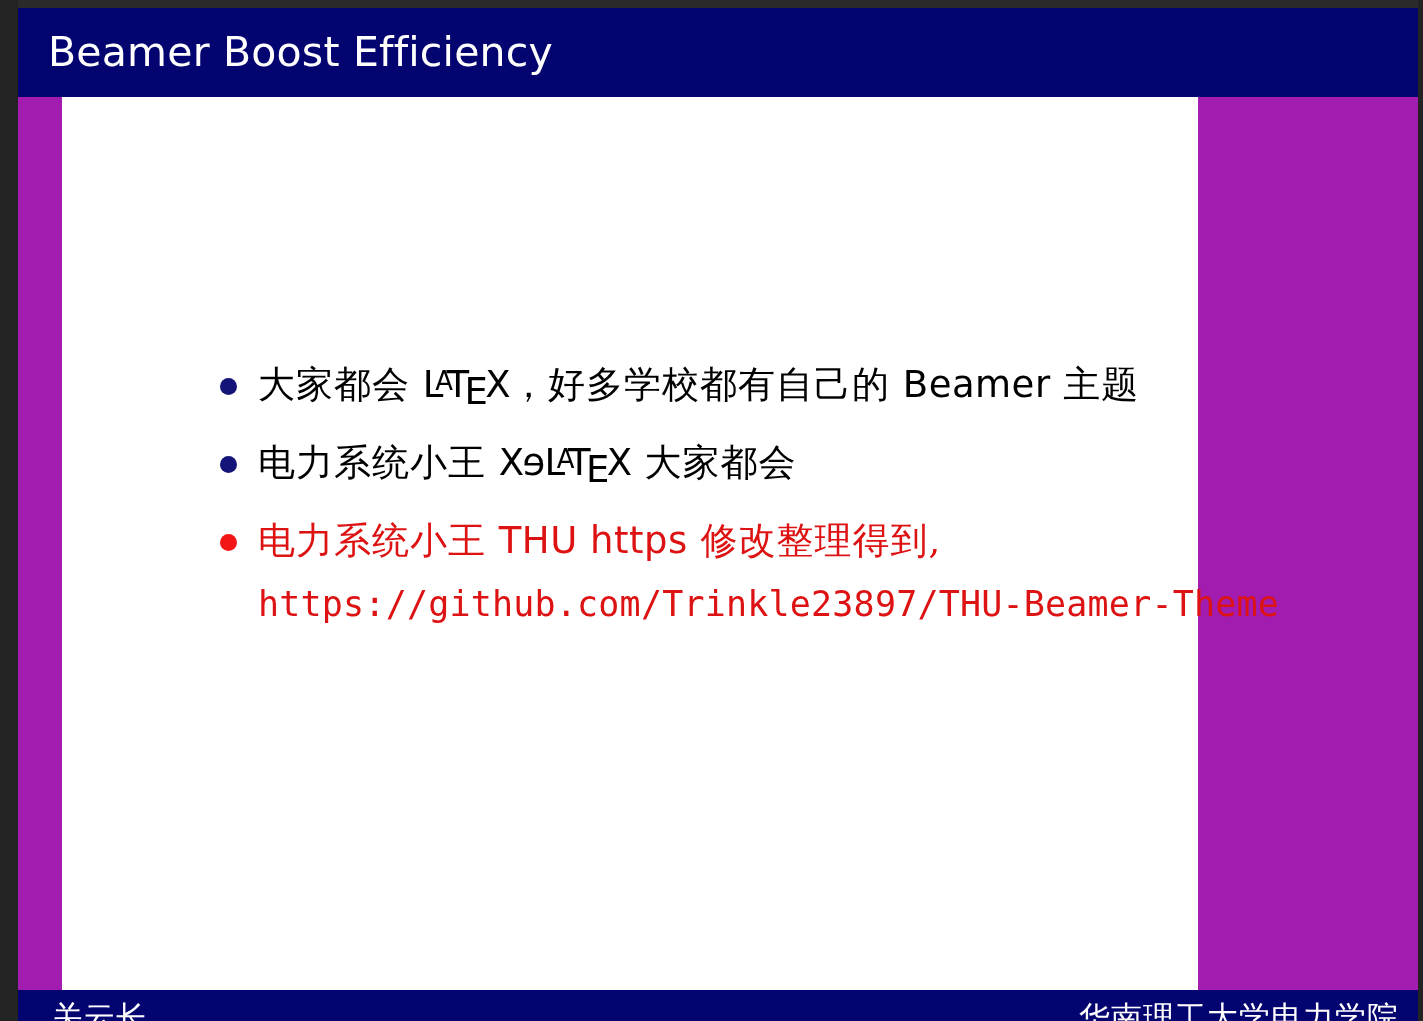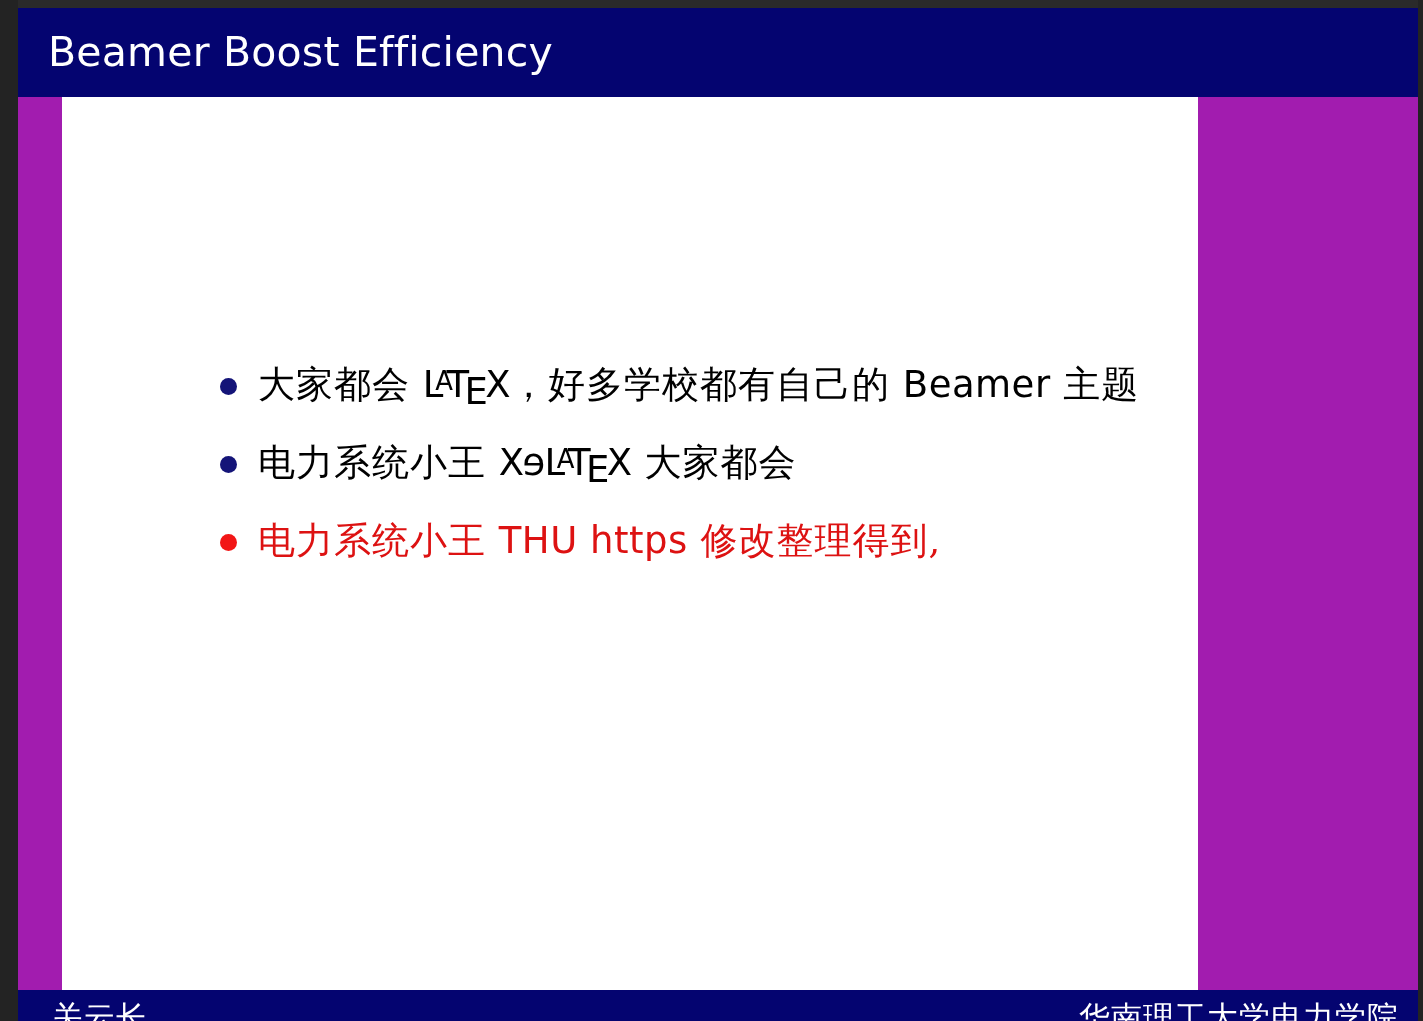--- a/index.html
+++ b/index.html
@@ -223,20 +223,21 @@
         </li>
 
         <li class="bullet-item">
           <span class="bullet-dot"></span>
           <span class="cjk">电力系统小王 </span><span class="logo-xelatex"><span>X</span><span class="x-e">e</span><span>L</span><span class="l-a">A</span><span class="l-t">T</span><span class="l-e">E</span><span>X</span></span><span class="cjk"> 大家都会</span>
         </li>
 
         <li class="bullet-item accent">
           <span class="bullet-dot"></span>
           <span class="cjk">电力系统小王 </span><span class="latin">THU https</span><span class="cjk"> 修改整理得到,</span><br>
+          <span class="mono-url">https://github.com/Trinkle23897/THU-Beamer-Theme</span>
         </li>
 
       </ul>
 
       <div id="watermark">
         <span class="wm-logo">知乎</span><span>@电力系统小王</span>
       </div>
 
     </div>
 

